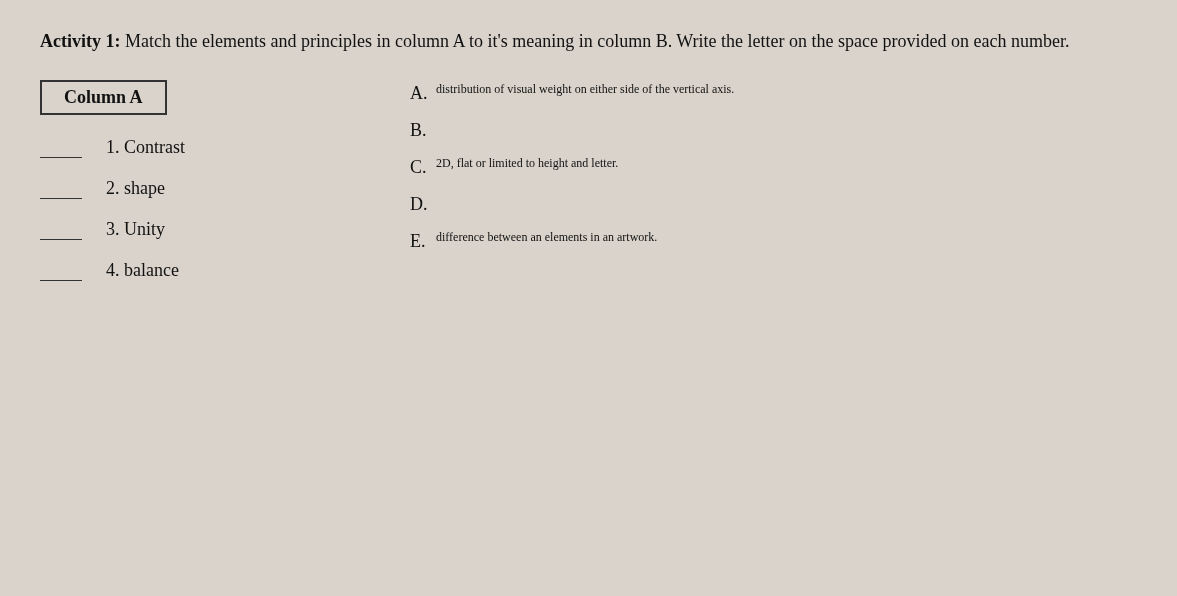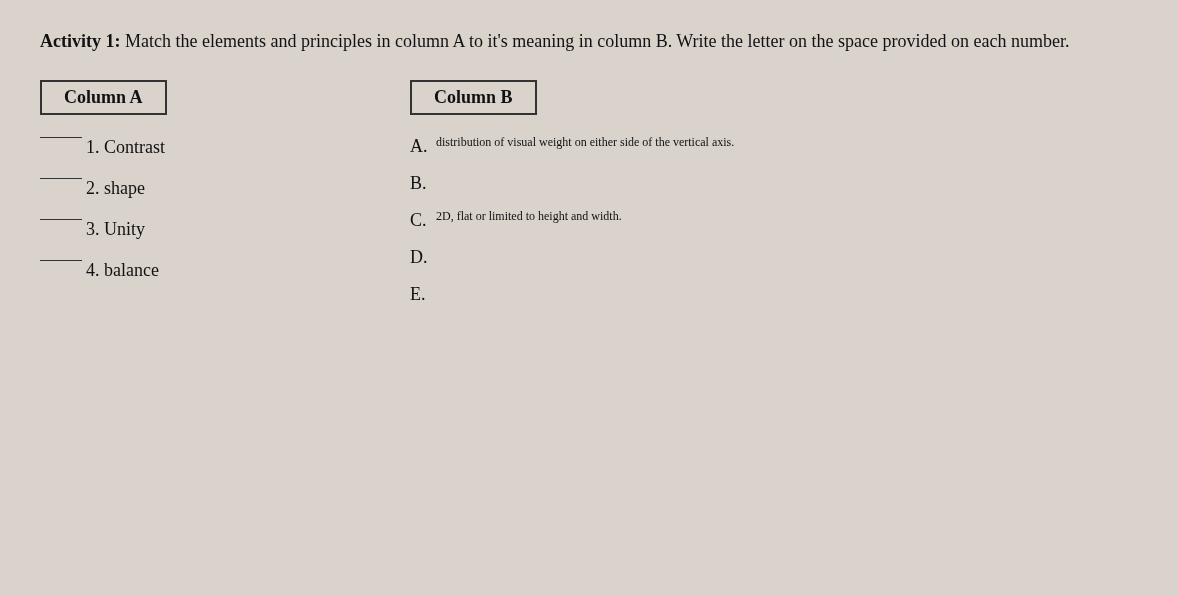--- a/index.html
+++ b/index.html
@@ -66,24 +66,25 @@
       background: transparent;
     }
 
     .column-a-items {
       list-style: none;
       margin-top: 4px;
     }
 
     .column-a-item {
       display: flex;
-      align-items: flex-start;
+      align-items: flex-end;
       margin-bottom: 20px;
       font-size: 18px;
       color: #111;
+      gap: 20px;
     }
 
     .answer-line {
       display: inline-block;
       width: 42px;
       border-bottom: 1.5px solid #333;
       margin-right: 4px;
       vertical-align: baseline;
       flex-shrink: 0;
     }
@@ -147,36 +148,36 @@
       <span class="item-text">3. Unity</span>
     </li>
           <li class="column-a-item">
       <span class="answer-line"></span>
       <span class="item-text">4. balance</span>
     </li>
         </ul>
     </div>
 
     <div class="column-b">
-      <div class="column-header">Column B</div>
       <ul class="column-b-items">
           <li class="column-b-item">
       <span class="b-letter">A.</span>
       <span class="b-text">distribution of visual weight on either side of the vertical axis.</span>
     </li>
           <li class="column-b-item">
       <span class="b-letter">B.</span>
     </li>
           <li class="column-b-item">
       <span class="b-letter">C.</span>
-      <span class="b-text">2D, flat or limited to height and width.</span>
+      <span class="b-text">2D, flat or limited to height and letter.</span>
     </li>
           <li class="column-b-item">
       <span class="b-letter">D.</span>
     </li>
           <li class="column-b-item">
       <span class="b-letter">E.</span>
+      <span class="b-text">difference between an elements in an artwork.</span>
     </li>
         </ul>
     </div>
 
   </div>
 </div>
 
 </body></html>

